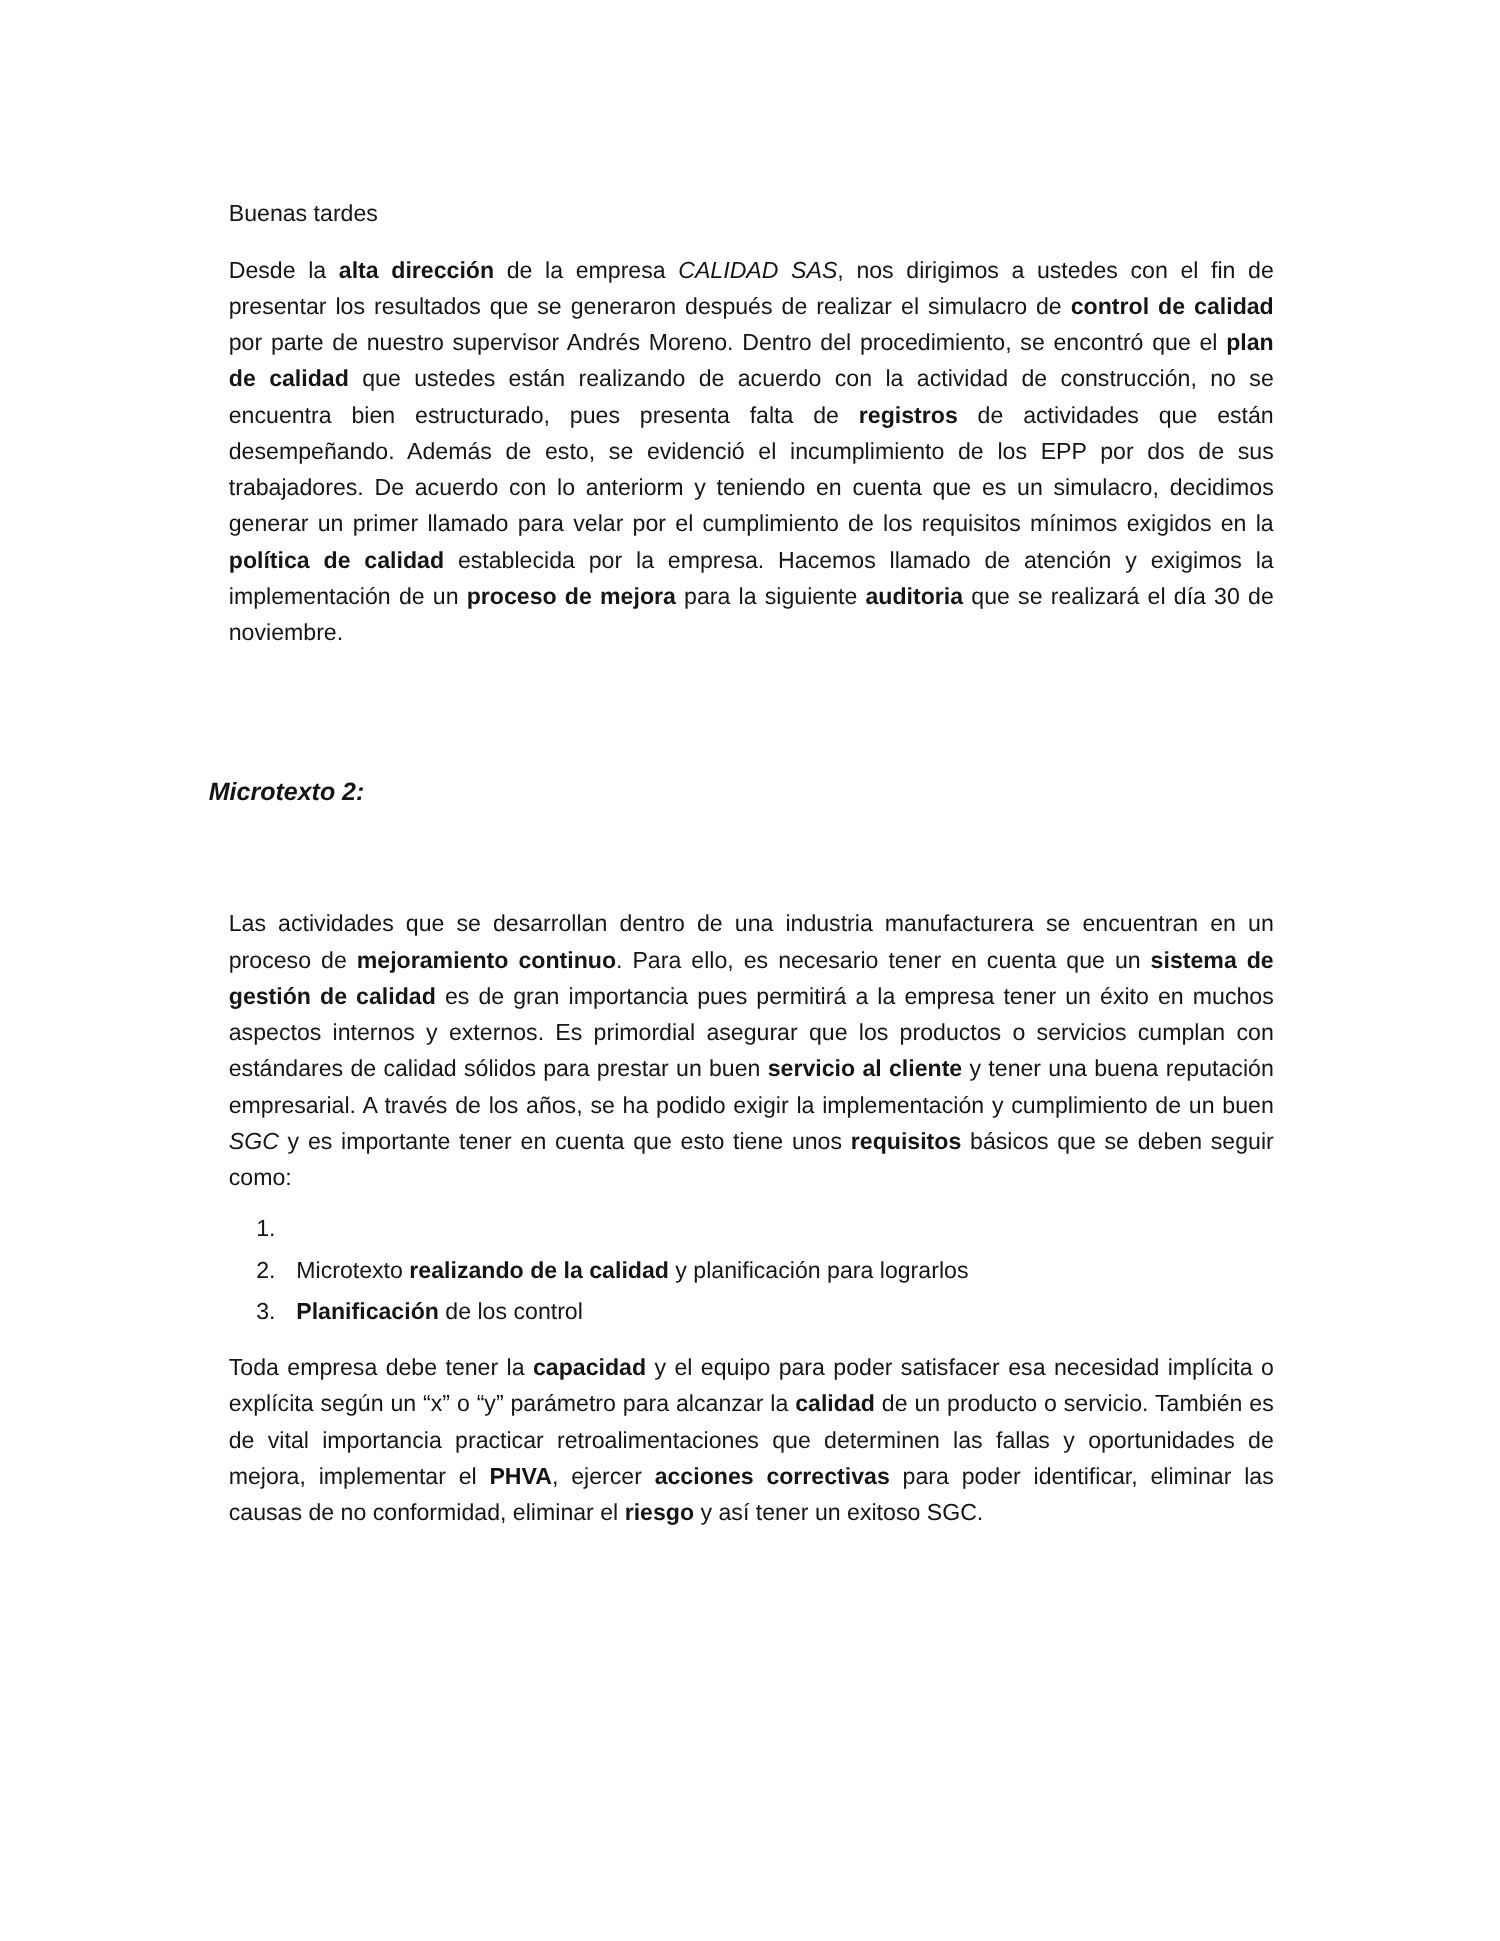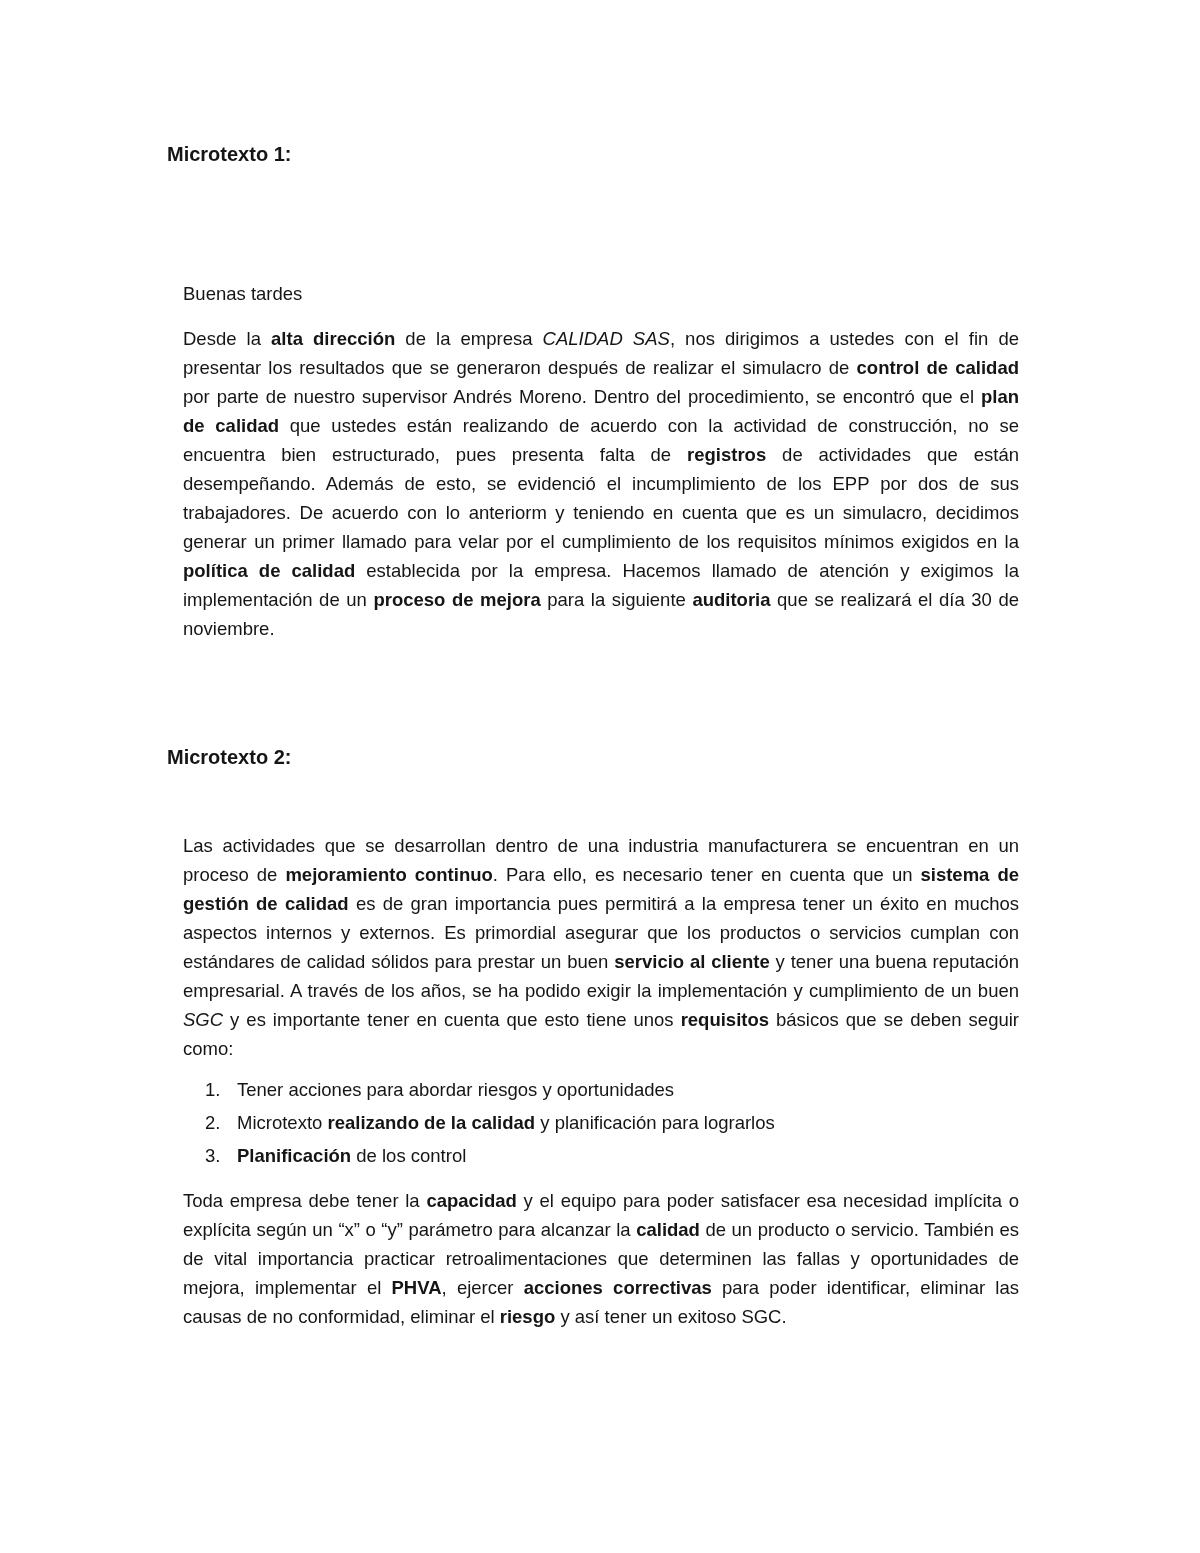--- a/index.html
+++ b/index.html
@@ -21,21 +21,21 @@
     background: #ffffff;
     padding: 140px 165px 60px 167px;
   }
   .heading {
     font-size: 20px;
     font-weight: 700;
     line-height: 29px;
     margin: 0;
   }
   .heading-1 { margin-bottom: 110px; }
-  .heading-2 { margin-bottom: 59px; }
+  .heading-2 { margin-bottom: 75px; font-style: italic; }
   p {
     font-size: 18.5px;
     line-height: 29px;
     margin: 16px;
   }
   .greeting   { margin-bottom: 11px; }
   .salutation { margin-bottom: 17px; font-style: italic; }
   .body-par {
     text-align: justify;
     text-justify: inter-word;
@@ -58,35 +58,33 @@
   ol.req-list .num {
     width: 32px;
     flex-shrink: 0;
   }
 </style>
 </head>
 <body>
 
 <div class="page">
 
-  <h1 class="heading heading-1">Microtexto 1:</h1>
 
   <p class="greeting">Buenas tardes</p>
 
 
   <p class="body-par body-1"><span>Desde la </span><span class="bold">alta dirección</span><span> de la empresa </span><span class="italic">CALIDAD SAS</span><span>, nos dirigimos a ustedes con el fin de presentar los resultados que se generaron después de realizar el simulacro de </span><span class="bold">control de calidad</span><span> por parte de nuestro supervisor Andrés Moreno. Dentro del procedimiento, se encontró que el </span><span class="bold">plan de calidad</span><span> que ustedes están realizando de acuerdo con la actividad de construcción, no se encuentra bien estructurado, pues presenta falta de </span><span class="bold">registros</span><span> de actividades que están desempeñando. Además de esto, se evidenció el incumplimiento de los EPP por dos de sus trabajadores. De acuerdo con lo anteriorm y teniendo en cuenta que es un simulacro, decidimos generar un primer llamado para velar por el cumplimiento de los requisitos mínimos exigidos en la </span><span class="bold">política de calidad</span><span> establecida por la empresa. Hacemos llamado de atención y exigimos la implementación de un </span><span class="bold">proceso de mejora</span><span> para la siguiente </span><span class="bold">auditoria</span><span> que se realizará el día 30 de noviembre.</span></p>
 
   <h1 class="heading heading-2">Microtexto 2:</h1>
 
   <p class="body-par body-2"><span>Las actividades que se desarrollan dentro de una industria manufacturera se encuentran en un proceso de </span><span class="bold">mejoramiento continuo</span><span>. Para ello, es necesario tener en cuenta que un </span><span class="bold">sistema de gestión de calidad</span><span> es de gran importancia pues permitirá a la empresa tener un éxito en muchos aspectos internos y externos. Es primordial asegurar que los productos o servicios cumplan con estándares de calidad sólidos para prestar un buen </span><span class="bold">servicio al cliente</span><span> y tener una buena reputación empresarial. A través de los años, se ha podido exigir la implementación y cumplimiento de un buen </span><span class="italic">SGC</span><span> y es importante tener en cuenta que esto tiene unos </span><span class="bold">requisitos</span><span> básicos que se deben seguir como:</span></p>
 
   <ol class="req-list">
     <li>
       <span class="num">1.</span>
-      <span class="li-text"><span>Tener acciones para abordar riesgos y oportunidades</span></span>
     </li>
     <li>
       <span class="num">2.</span>
       <span class="li-text"><span>Microtexto </span><span class="bold">realizando de la calidad</span><span> y planificación para lograrlos</span></span>
     </li>
     <li>
       <span class="num">3.</span>
       <span class="li-text"><span class="bold">Planificación</span><span> de los control</span></span>
     </li>
   </ol>

